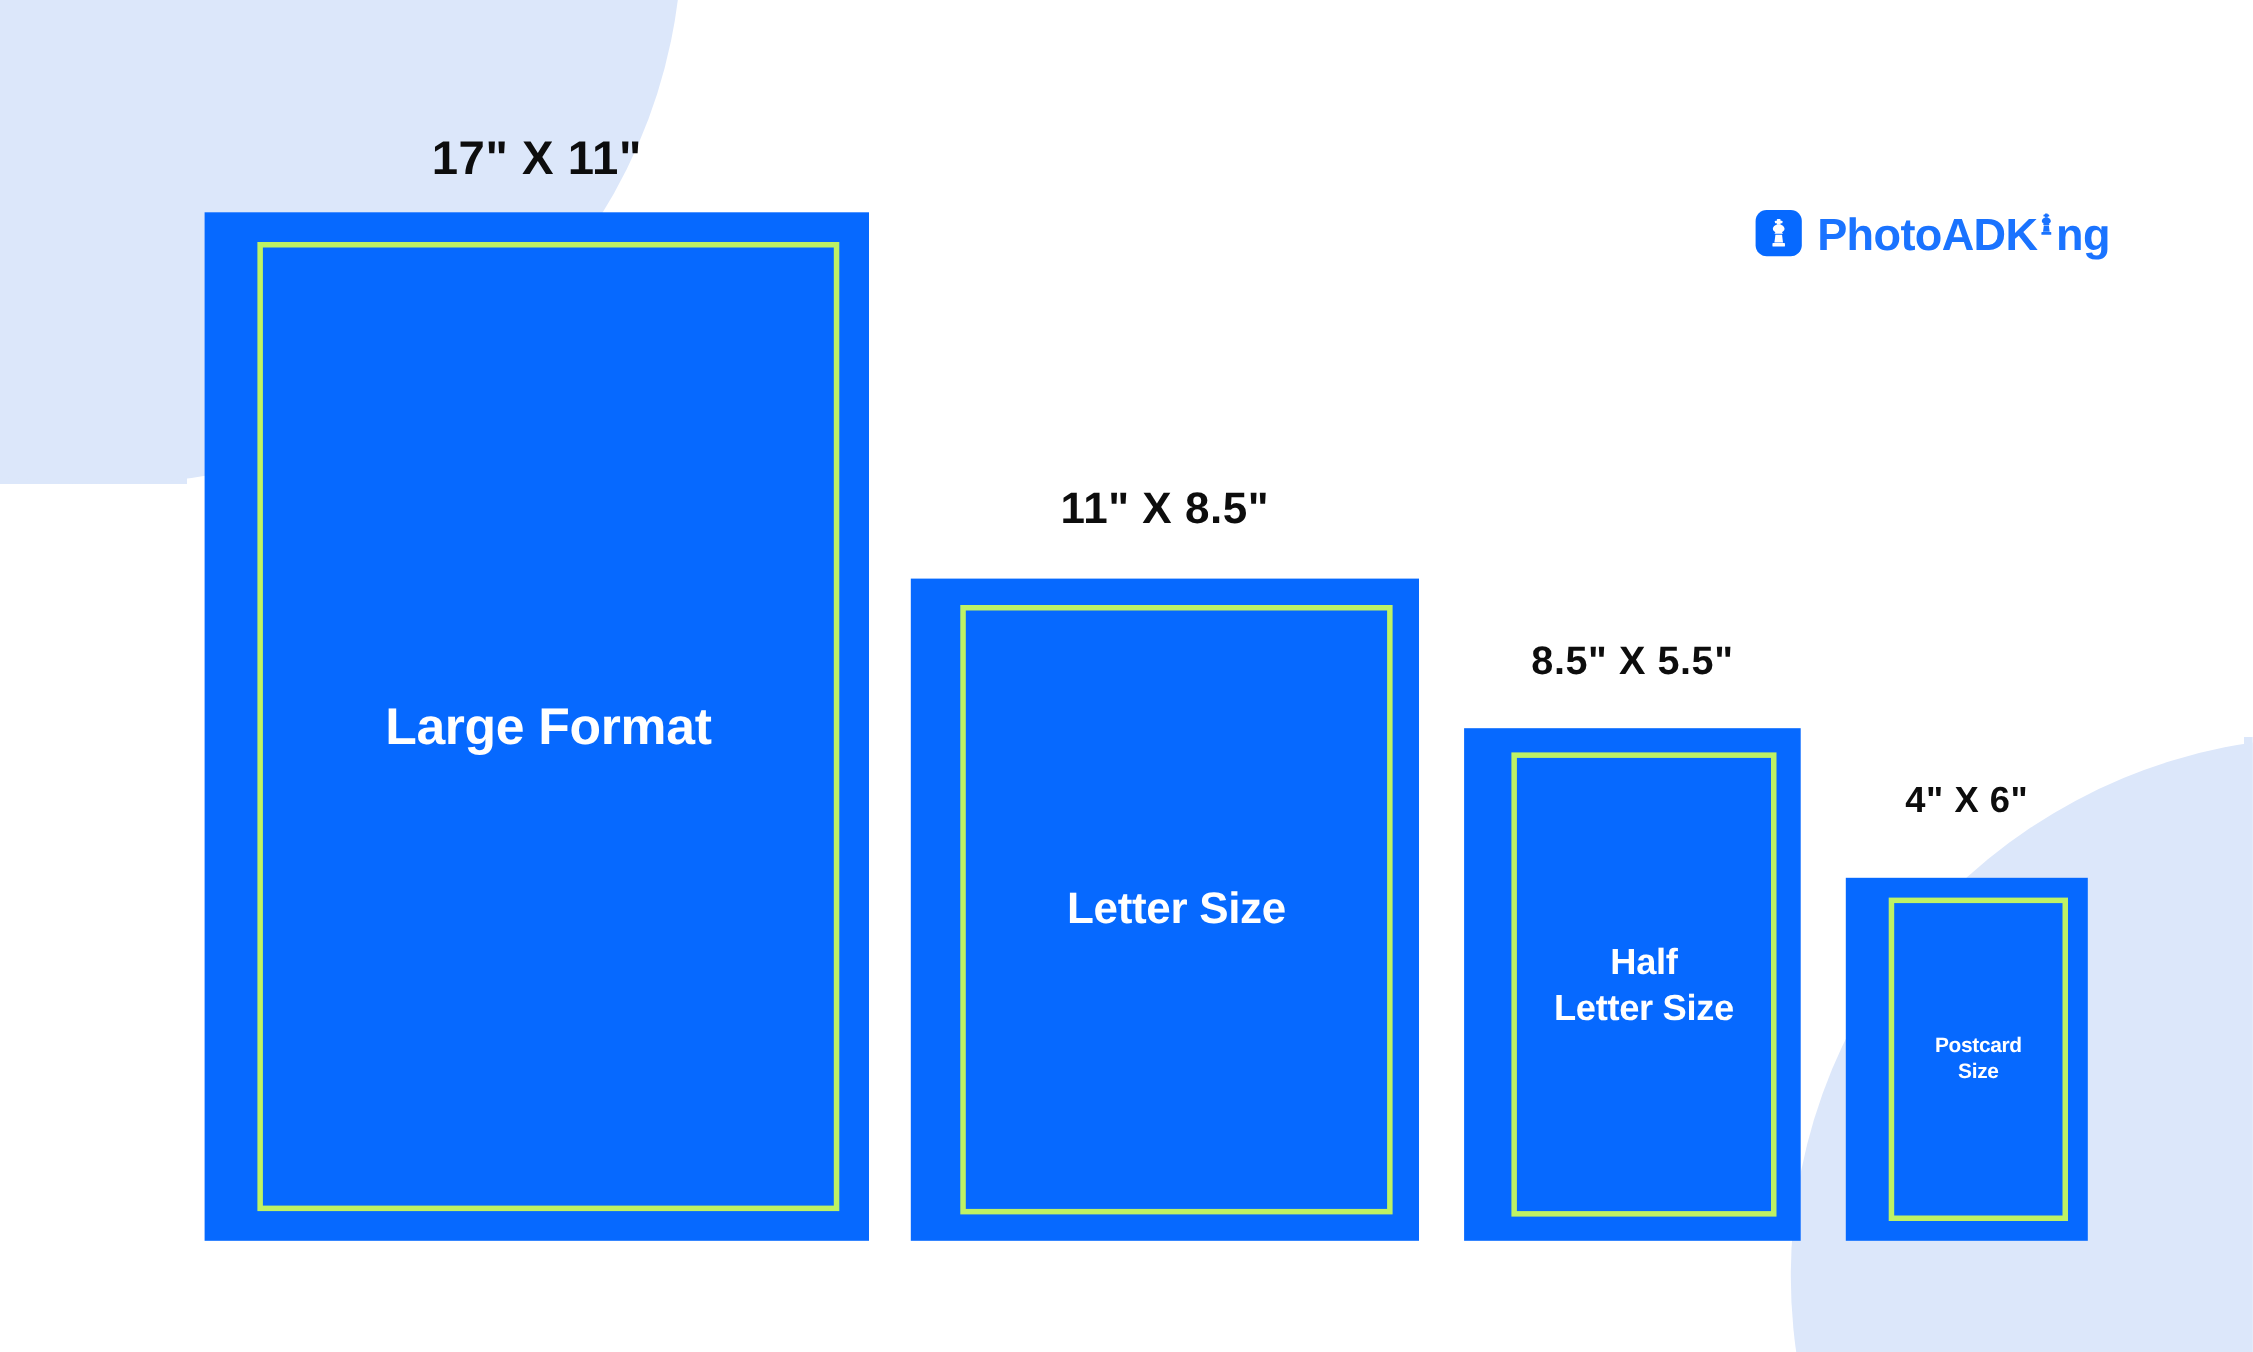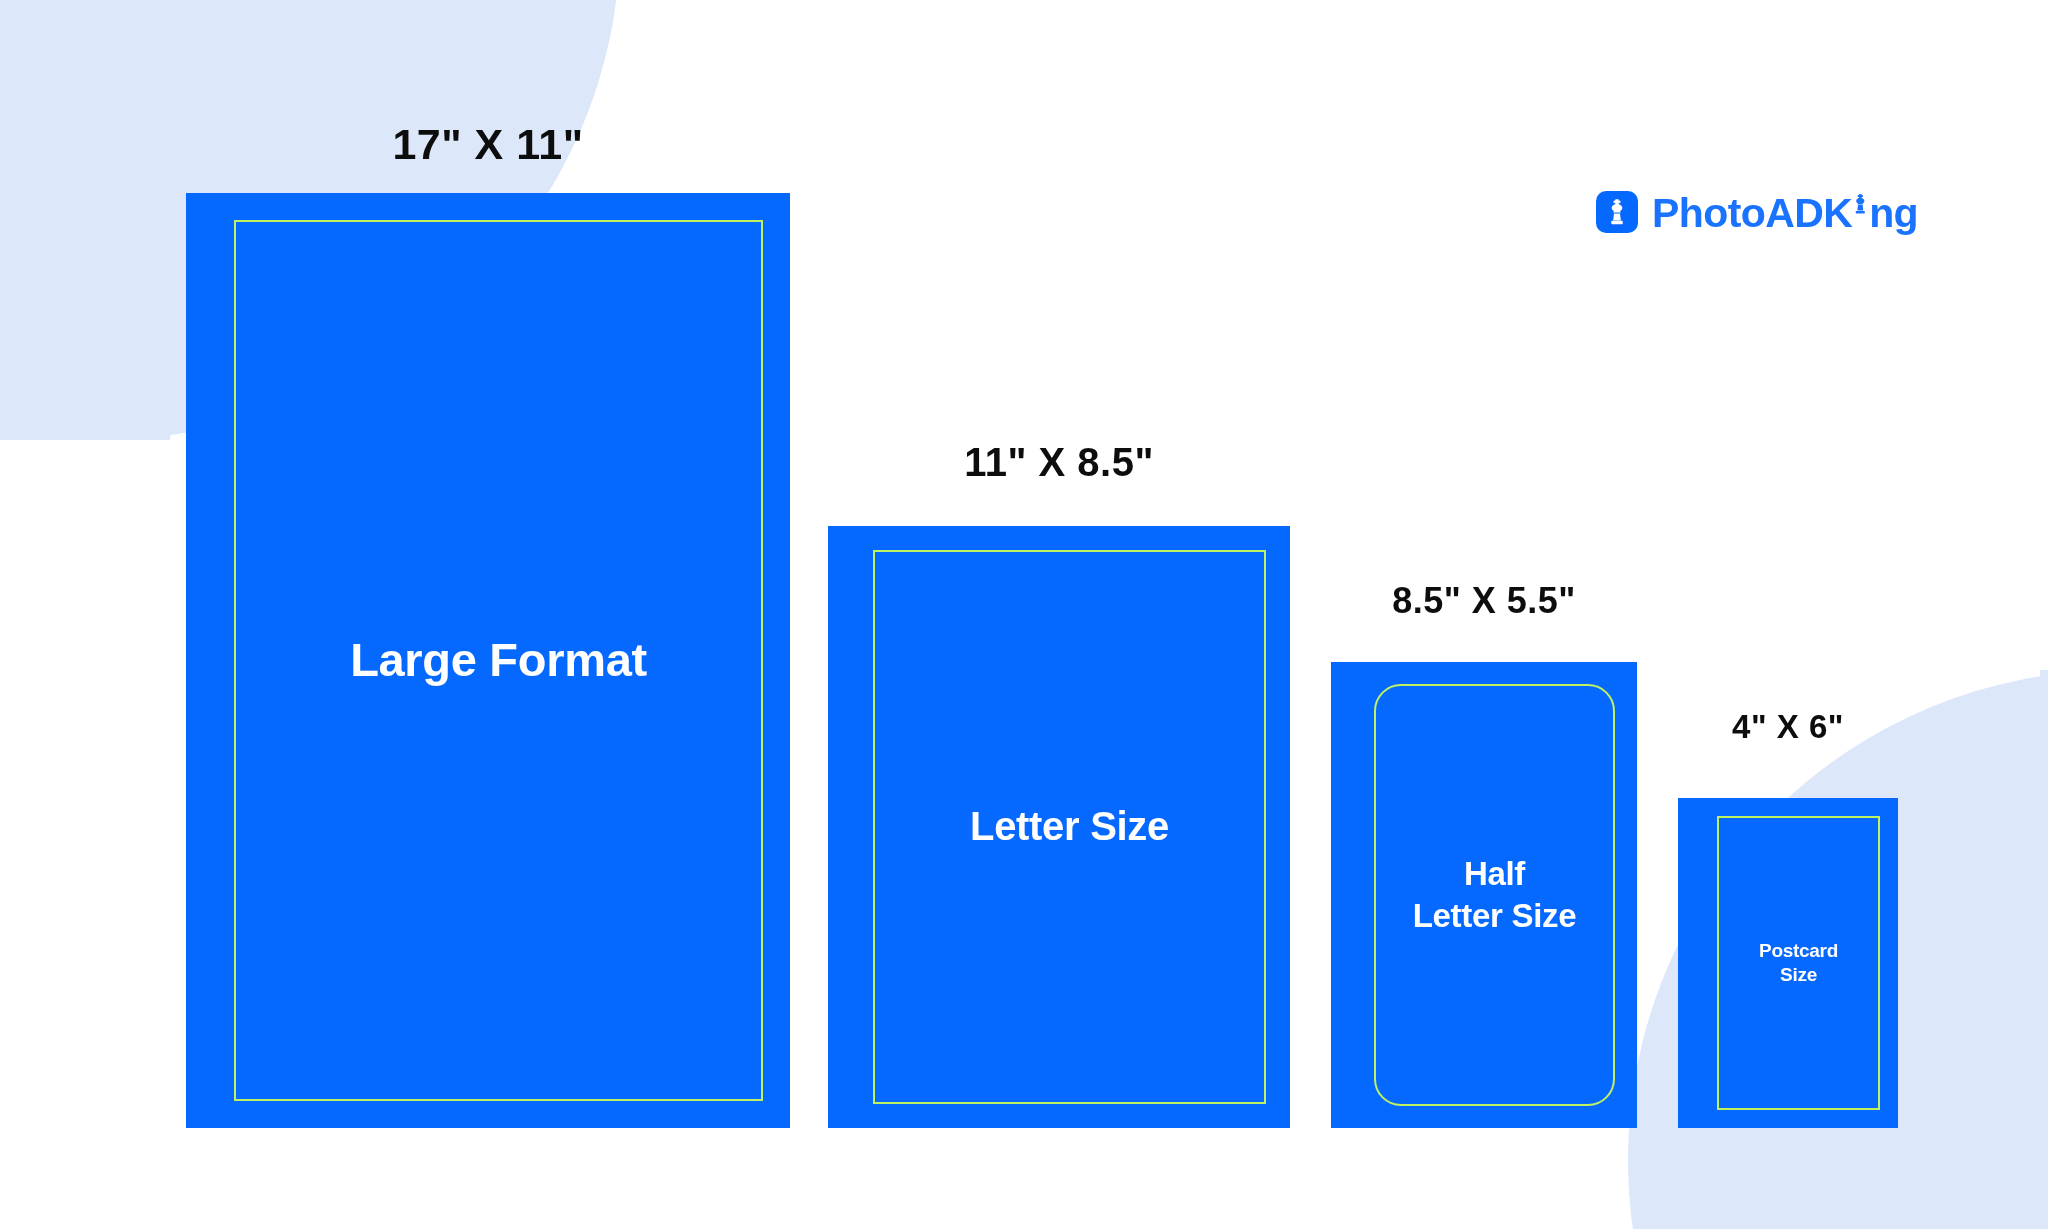--- a/index.html
+++ b/index.html
@@ -107,21 +107,21 @@
   .card {
     position: absolute;
     left: 0;
     bottom: 0;
     width: 100%;
     background: #0669ff;
     box-sizing: border-box;
   }
   .card-inner {
     position: absolute;
-    border: 2px solid #bef264;
+    border: 5px solid #bef264;
     box-sizing: border-box;
     display: flex;
     align-items: center;
     justify-content: center;
     margin-left: 21px;
   }
   .card-text {
     color: #ffffff;
     font-weight: 800;
     text-align: center;
@@ -141,21 +141,21 @@
   #card-group-letter-size { left: 828px; top: 440px; width: 462px; height: 688px; }
   #card-group-letter-size .dim-label { top: 0px; font-size: 40px; }
   #card-group-letter-size .card { height: 602px; }
   #card-group-letter-size .card-inner { left: 24px; top: 24px; right: 24px; bottom: 24px; }
   #card-group-letter-size .card-text { font-size: 40px; }
 
   
   #card-group-half-letter-size { left: 1331px; top: 580px; width: 306px; height: 548px; }
   #card-group-half-letter-size .dim-label { top: 0px; font-size: 36px; }
   #card-group-half-letter-size .card { height: 466px; }
-  #card-group-half-letter-size .card-inner { left: 22px; top: 22px; right: 22px; bottom: 22px; border-radius: 27px; }
+  #card-group-half-letter-size .card-inner { left: 22px; top: 22px; right: 22px; bottom: 22px; }
   #card-group-half-letter-size .card-text { font-size: 33px; }
 
   
   #card-group-postcard-size { left: 1678px; top: 708px; width: 220px; height: 420px; }
   #card-group-postcard-size .dim-label { top: 0px; font-size: 33px; }
   #card-group-postcard-size .card { height: 330px; }
   #card-group-postcard-size .card-inner { left: 18px; top: 18px; right: 18px; bottom: 18px; }
   #card-group-postcard-size .card-text { font-size: 19px; }
 </style>
 </head>

